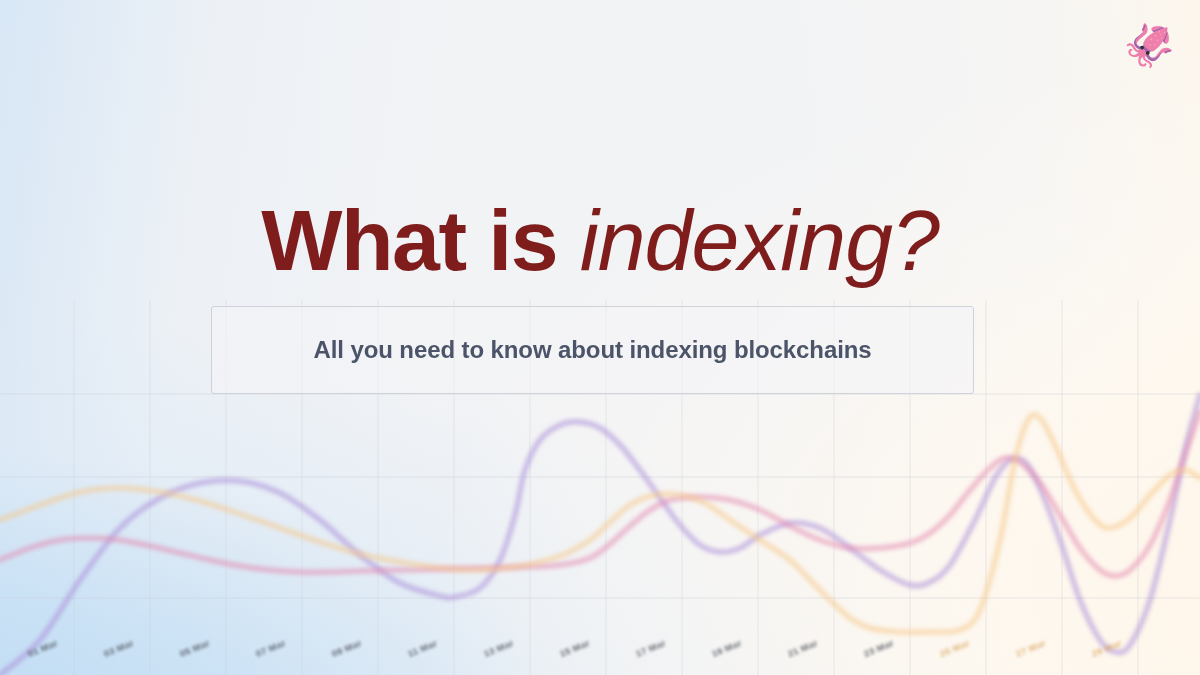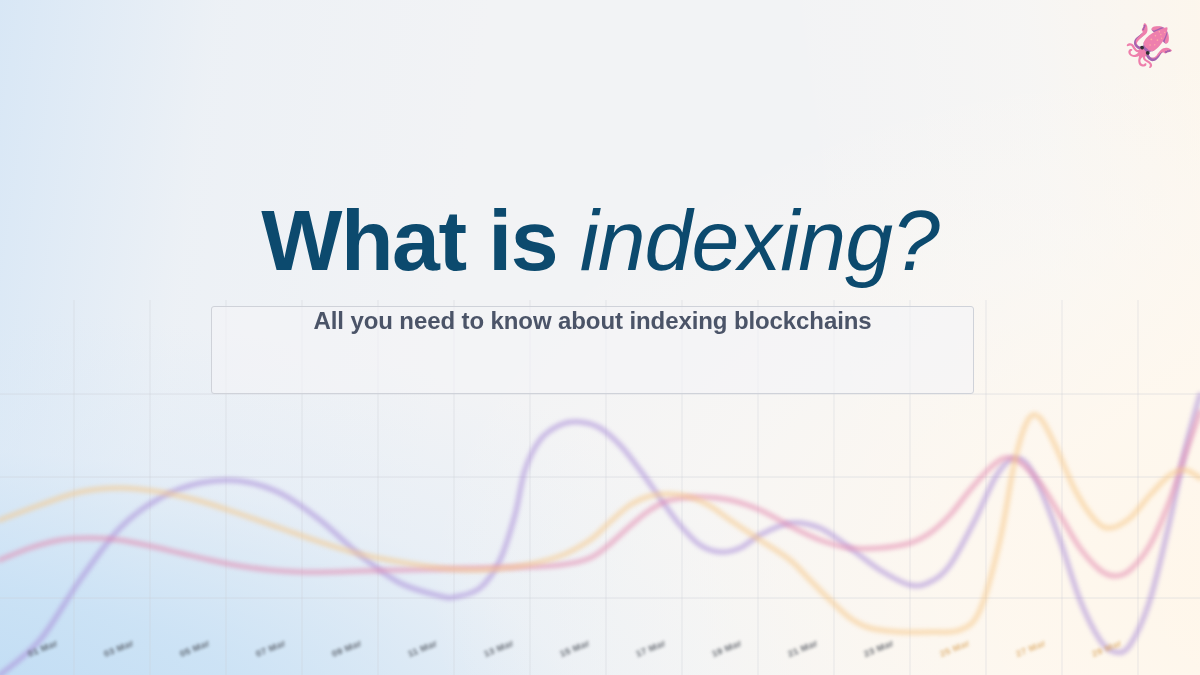--- a/index.html
+++ b/index.html
@@ -71,35 +71,36 @@
   .xlabel.warm { color:#d9a45c; opacity:0.78; }
 
   
   .title {
     position:absolute;
     left:0; right:0;
     top:197px;
     text-align:center;
     font-size:86px;
     line-height:1.02;
-    color:#0c4a6e;
+    color:#7f1d1d;
     letter-spacing:-1.4px;
     white-space:nowrap;
   }
   .title .t-bold { font-weight:800; }
   .title .t-ital { font-style:italic; font-weight:400; letter-spacing:-1px; }
 
   .subtitle-box {
     position:absolute;
     left:211px; top:306px;
     width:763px; height:88px;
     background:rgba(243,244,247,0.62);
     border:1px solid #cfd2d9;
     border-radius:3px;
     display:flex;
+    align-items:center;
     justify-content:center;
   }
   .subtitle-text {
     font-size:24px;
     font-weight:700;
     color:#4b5468;
     letter-spacing:-0.1px;
     white-space:nowrap;
   }
 

